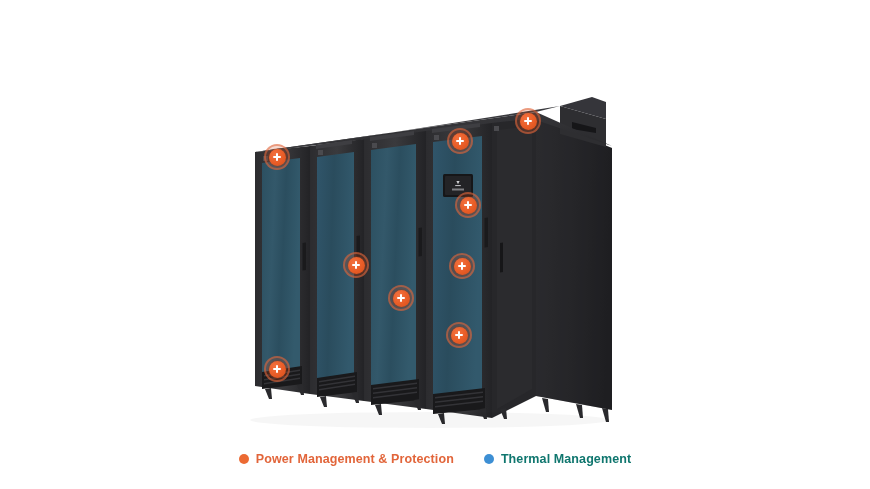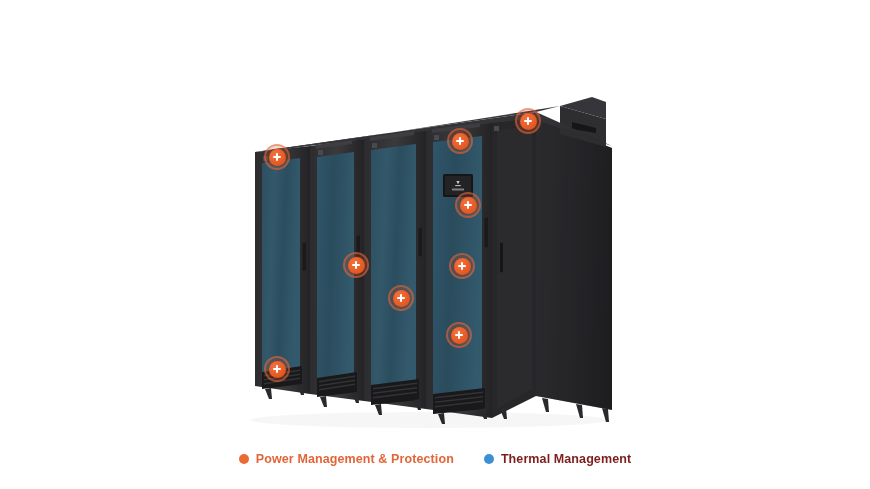--- a/index.html
+++ b/index.html
@@ -290,17 +290,17 @@
       </div>
     </div>
 
   <div id="legend">
       <div class="legend-item">
         <span class="legend-dot" style="background: rgb(236, 106, 51);"></span>
         <span style="color: rgb(226, 101, 58);">Power Management &amp; Protection</span>
       </div>
       <div class="legend-item">
         <span class="legend-dot" style="background: rgb(61, 143, 212);"></span>
-        <span style="color: #7f1d1d;">Thermal Management</span>
+        <span style="color: #0f766e;">Thermal Management</span>
       </div>
     </div>
 
 </div>
 
 </body></html>

